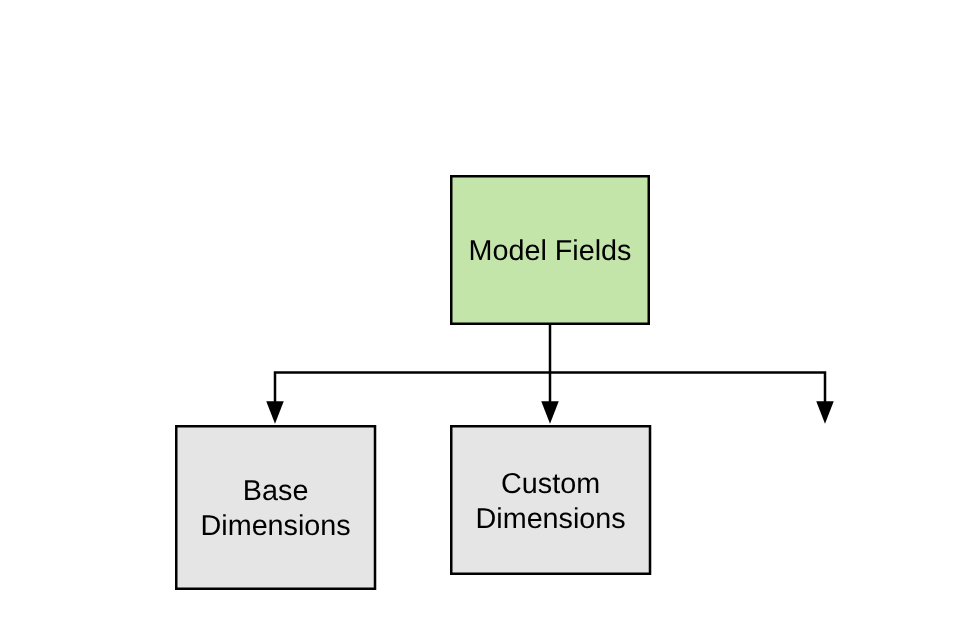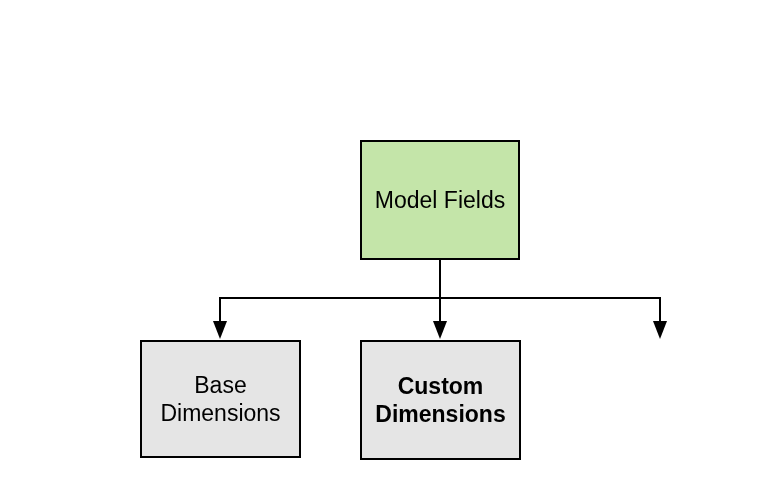--- a/index.html
+++ b/index.html
@@ -26,22 +26,22 @@
     display: flex;
     align-items: center;
     justify-content: center;
     text-align: center;
     color: #000000;
     font-size: 23px;
     line-height: 1.22;
     padding: 19px 6px;
   }
   .node-root     { left: 360px; top: 140px; width: 160px; height: 120px; }
-  .node-base     { left: 140px; top: 340px; width: 161px; height: 118px; }
-  .node-custom   { left: 360px; top: 340px; width: 161px; height: 120px; font-weight: bold; }
+  .node-base     { left: 140px; top: 340px; width: 161px; height: 132px; }
+  .node-custom   { left: 360px; top: 340px; width: 161px; height: 120px; }
   .node-measures { left: 580px; top: 340px; width: 161px; height: 120px; }
 </style>
 </head>
 <body>
 
 <div class="canvas">
 
   <svg class="connectors" width="780" height="500" viewBox="0 0 780 500" aria-hidden="true">
     <path d="M440 260 V298 M219 298 H661 M220 298 V322 M440 298 V322 M660 298 V322" stroke="#000000" stroke-width="2" fill="none"></path>
     <polygon points="213,321 227,321 220,339" fill="#000000"></polygon>

